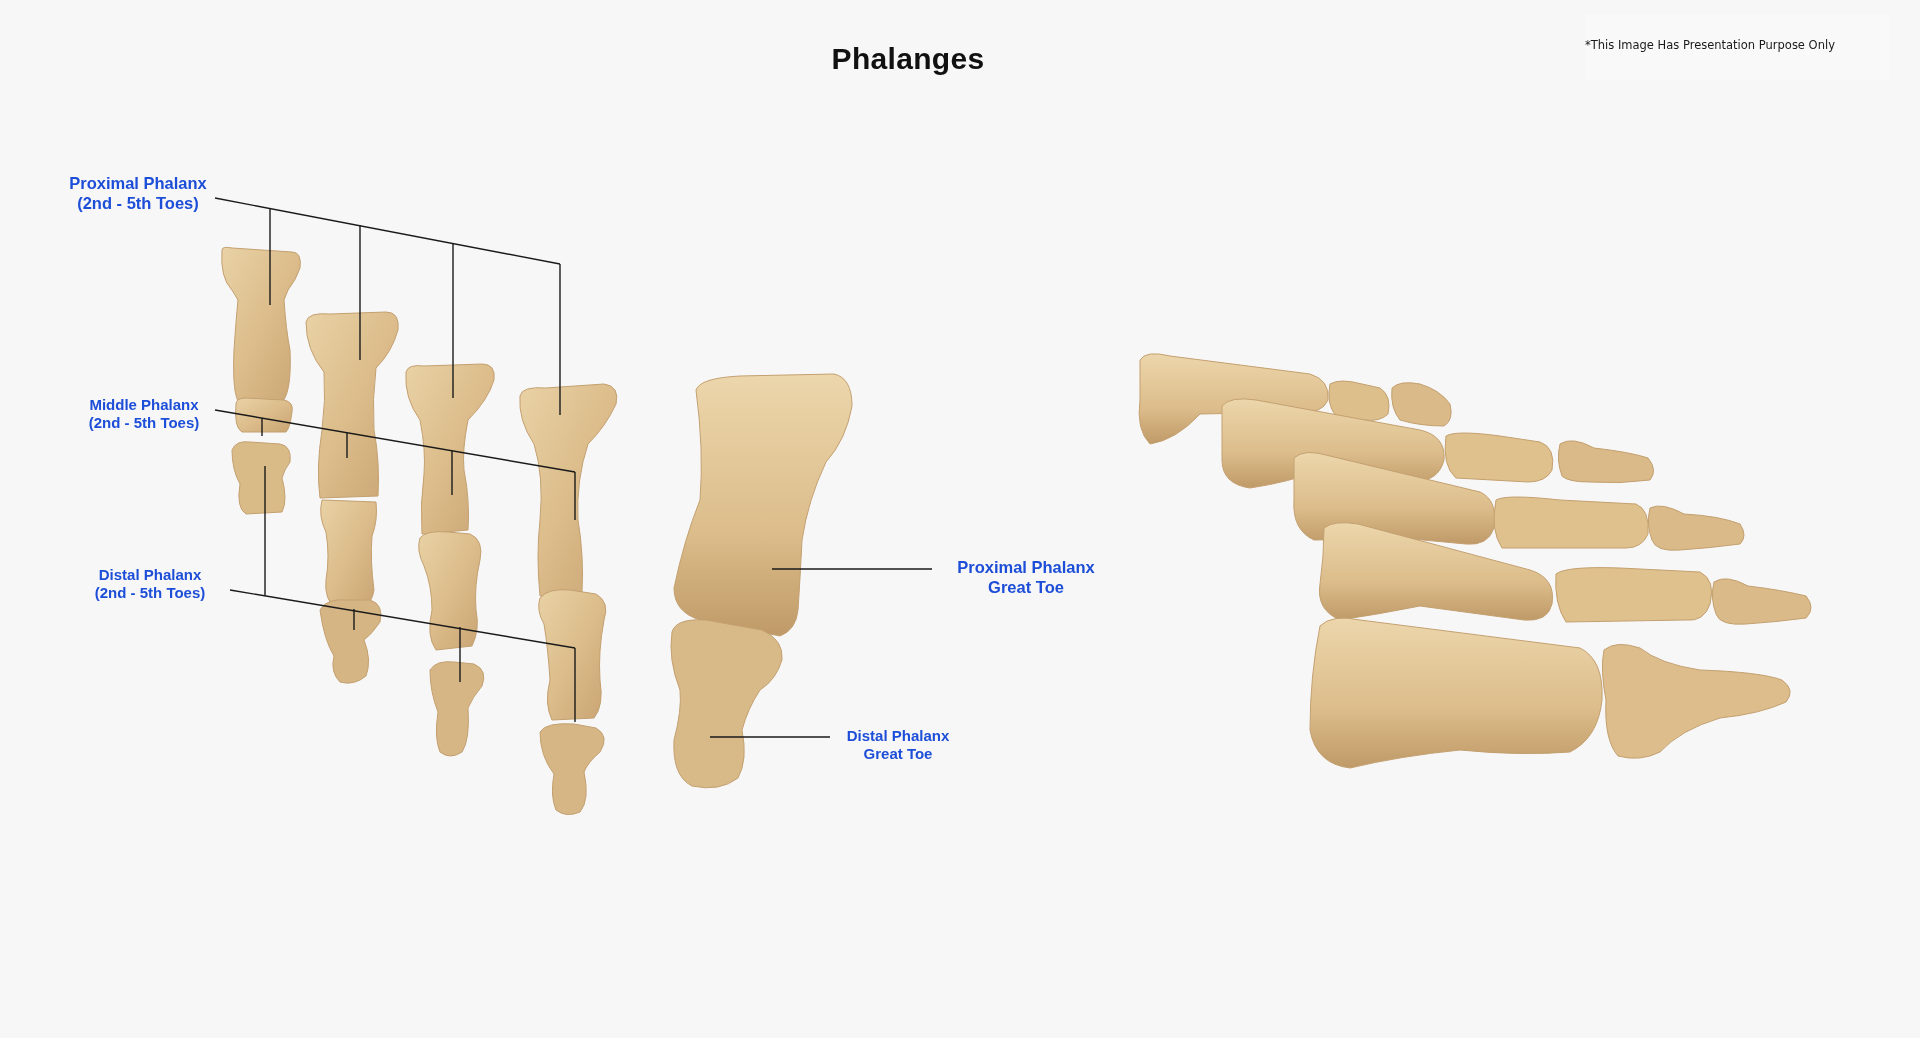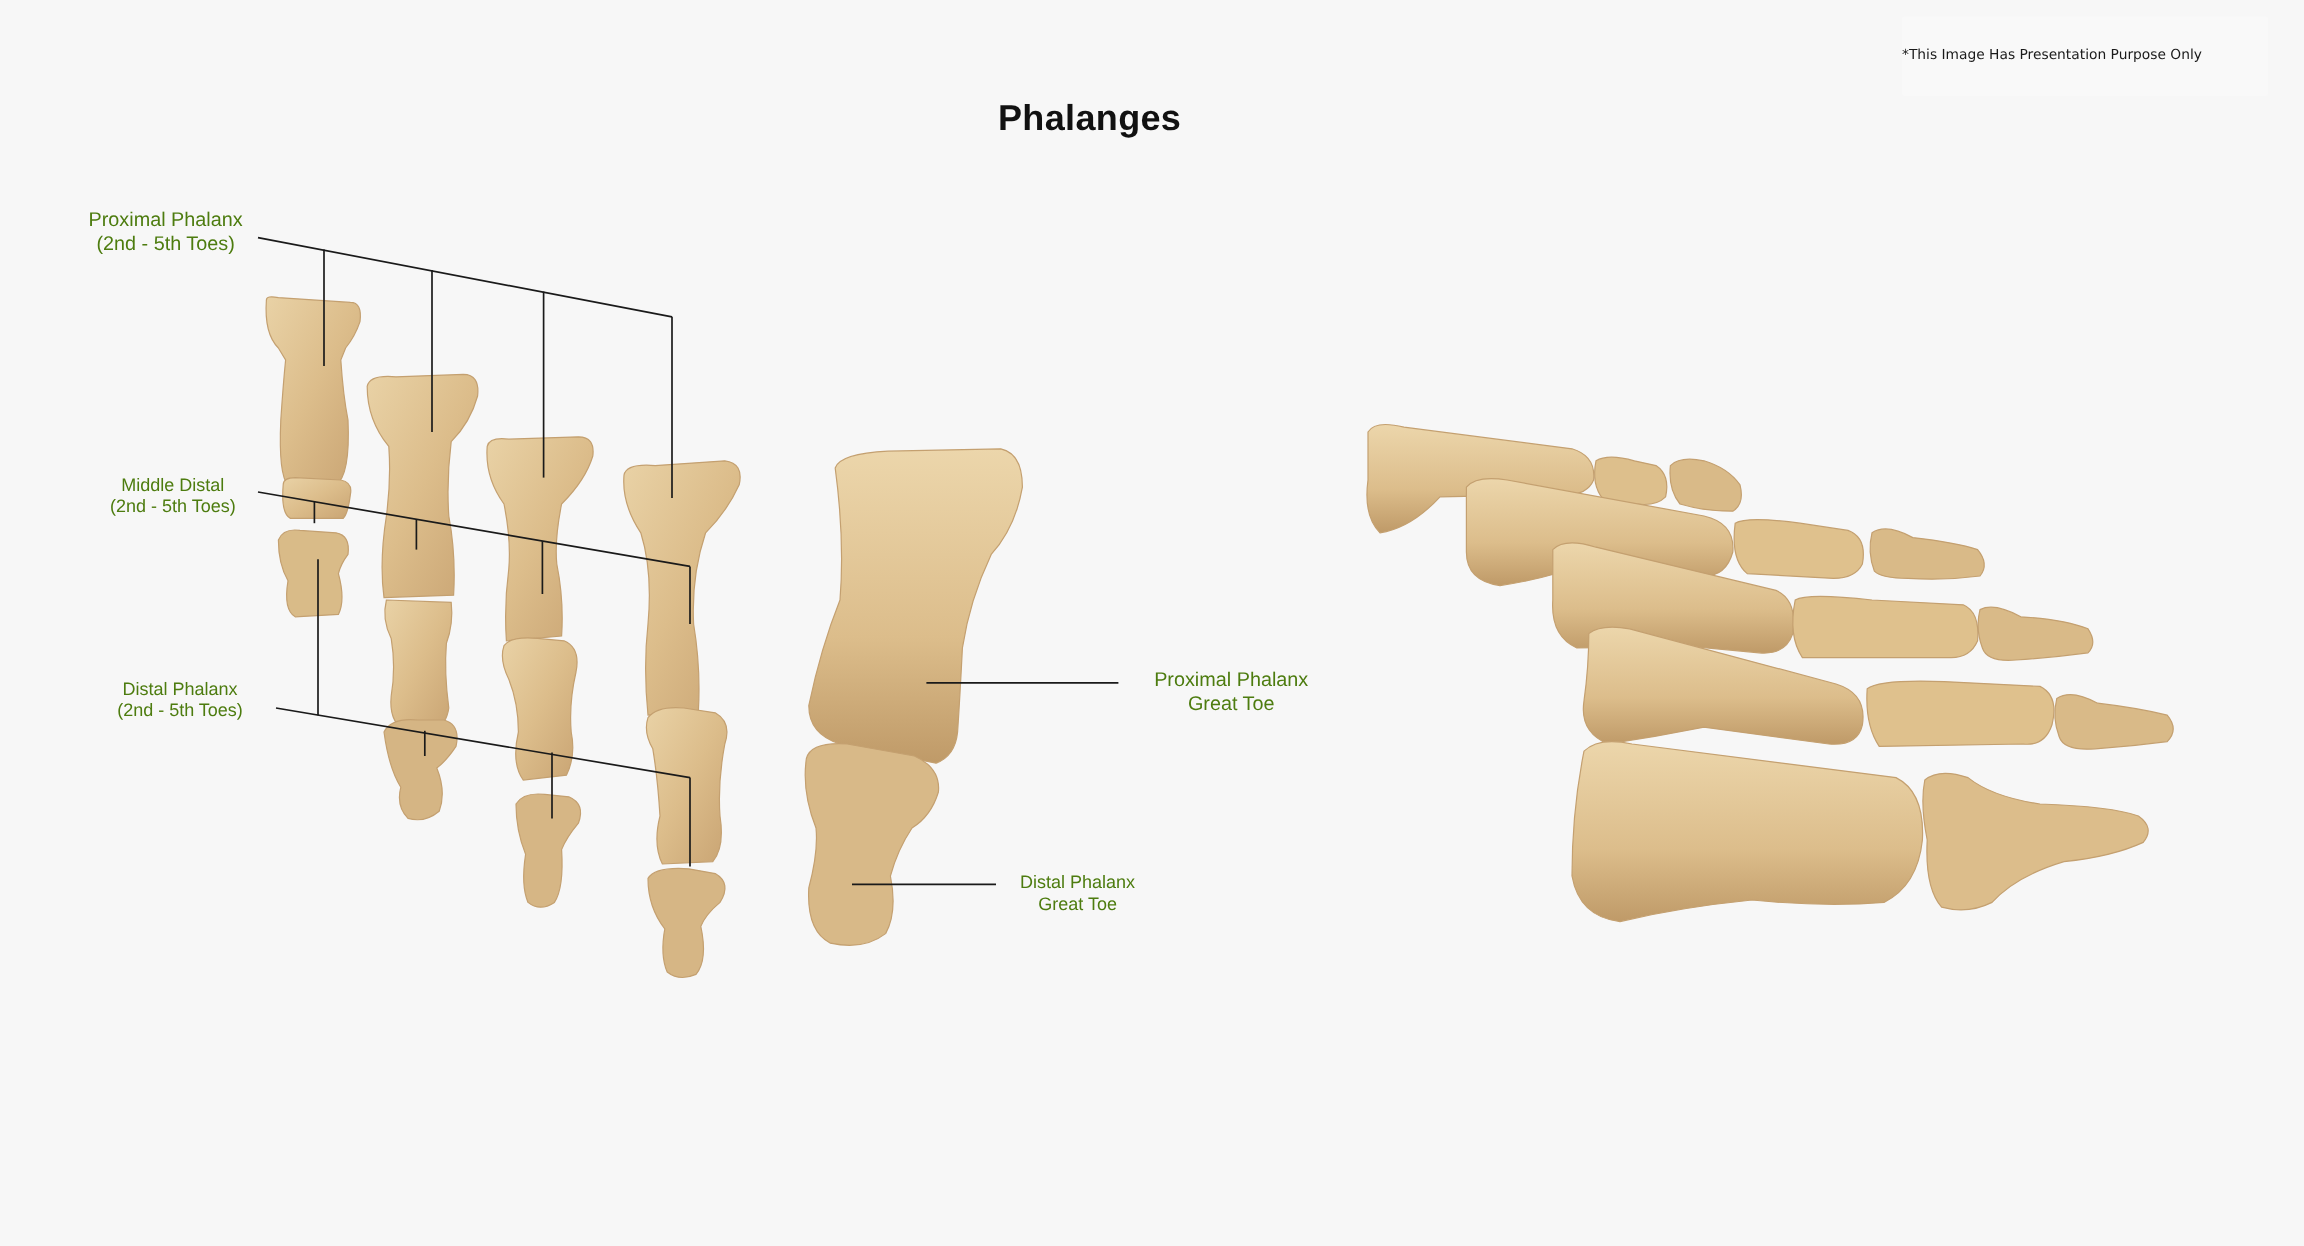--- a/index.html
+++ b/index.html
@@ -4,33 +4,33 @@
 <style>
   html, body { margin:0; padding:0; }
   body {
     width:1920px; height:1038px; overflow:hidden; position:relative;
     background:#f7f7f7;
     font-family:"Liberation Sans", "DejaVu Sans", sans-serif;
     color:#111;
   }
   .title {
     position:absolute; left:0; width:1816px; top:42px; text-align:center;
-    font-size:30px; font-weight:bold; letter-spacing:0.3px; color:#111;margin-top:40px;
+    font-size:30px; font-weight:bold; letter-spacing:0.3px; color:#111;
   }
   .note-box {
     position:absolute; left:1585px; top:14px; width:305px; height:66px;
     background:#f9f9f9; border-radius:2px;
   }
   .note-text {
     position:absolute; left:0; top:24px; width:100%; text-align:left;
     font-family:"DejaVu Sans", sans-serif; font-size:11.5px; color:#1a1a1a;
   }
   .label {
-    position:absolute; font-weight:normal; text-align:center; line-height:1.22;
-    color:#4d7c0f;
+    position:absolute; font-weight:bold; text-align:center; line-height:1.22;
+    color:#1d4ed8;
   }
   .label span { display:block; white-space:nowrap; }
   .lbl-lg { font-size:16.5px; }
   .lbl-md { font-size:15px; }
   svg.canvas { position:absolute; left:0; top:0; }
 </style>
 </head>
 <body>
 
 <div class="title">Phalanges</div>
@@ -128,21 +128,21 @@
     <line x1="710" y1="737" x2="830" y2="737"></line>
   </g>
 </svg>
 
 <div class="label lbl-lg" style="left:62px; top:173px; width:152px;">
   <span>Proximal Phalanx</span>
   <span>(2nd - 5th Toes)</span>
 </div>
 
 <div class="label lbl-md" style="left:76px; top:396px; width:136px;">
-  <span>Middle Distal</span>
+  <span>Middle Phalanx</span>
   <span>(2nd - 5th Toes)</span>
 </div>
 
 <div class="label lbl-md" style="left:82px; top:566px; width:136px;">
   <span>Distal Phalanx</span>
   <span>(2nd - 5th Toes)</span>
 </div>
 
 <div class="label lbl-lg" style="left:946px; top:557px; width:160px;">
   <span>Proximal Phalanx</span>

